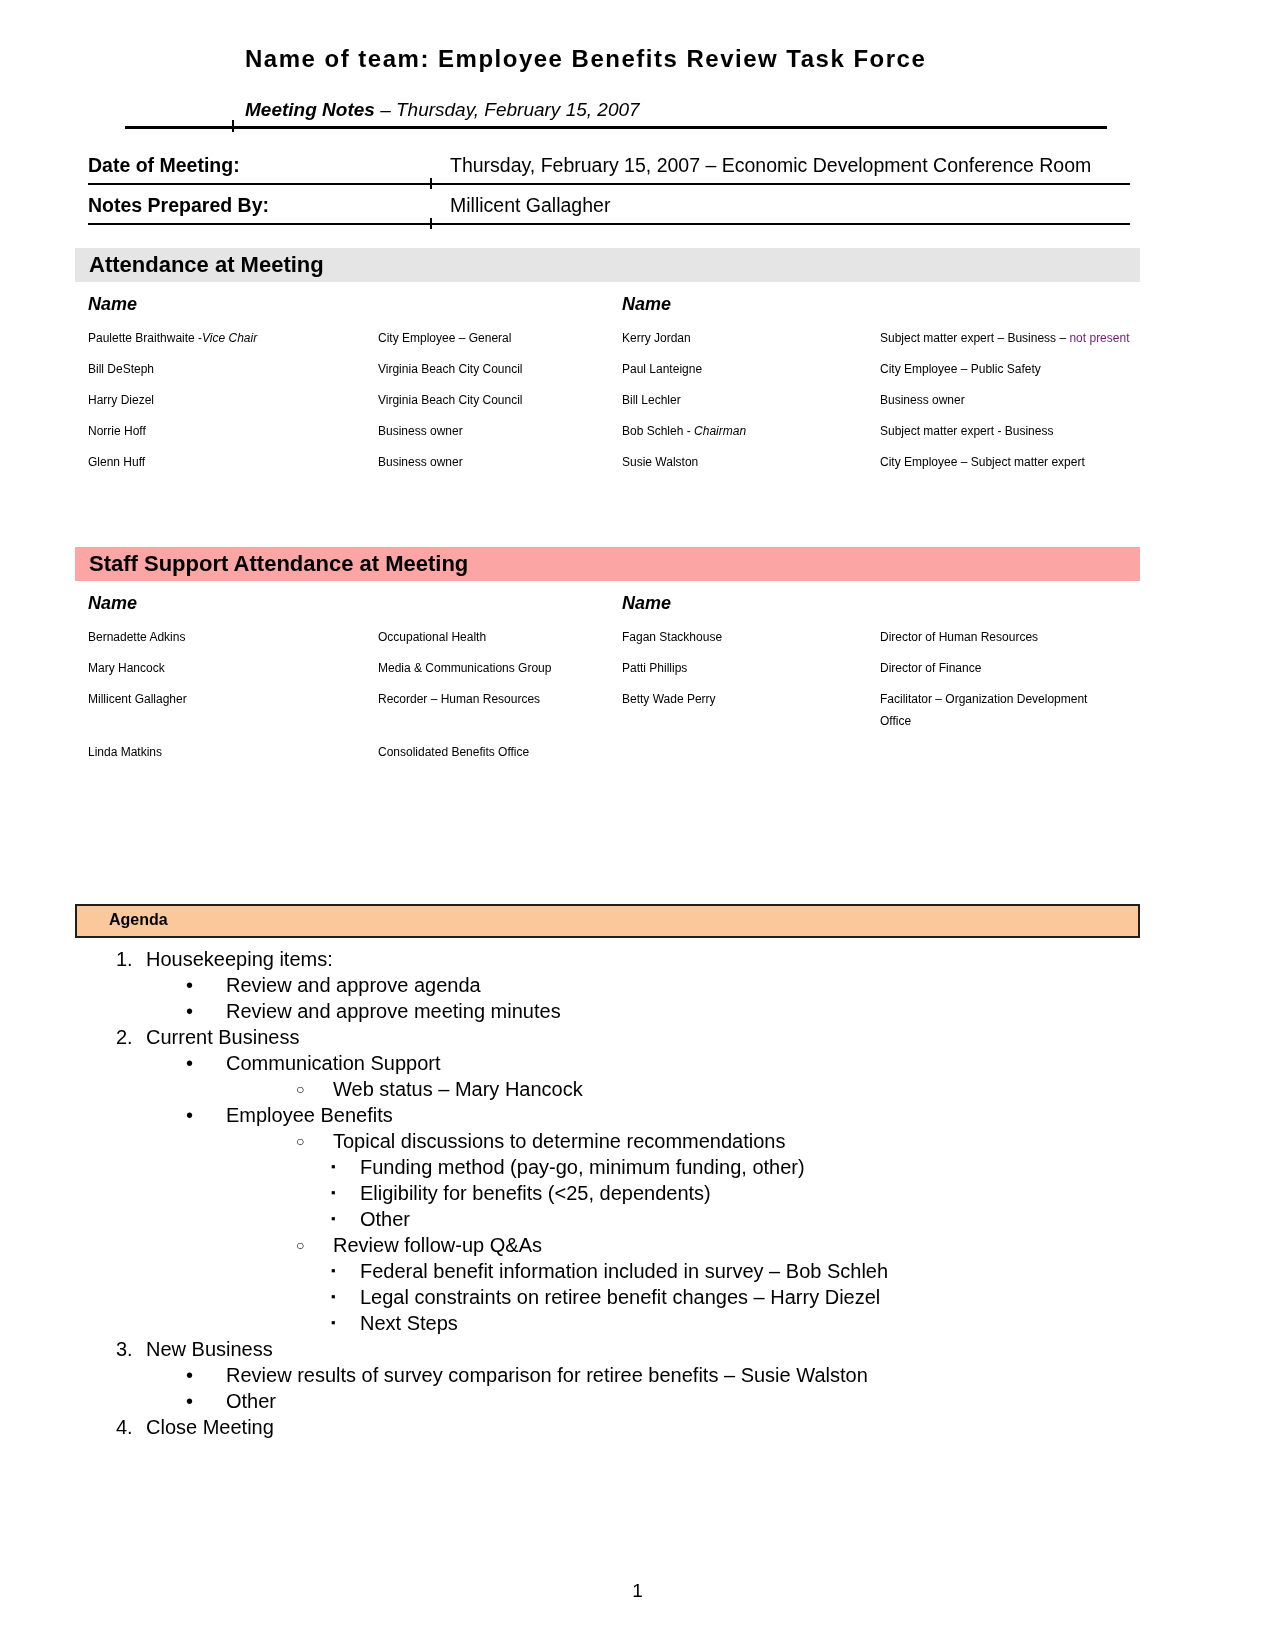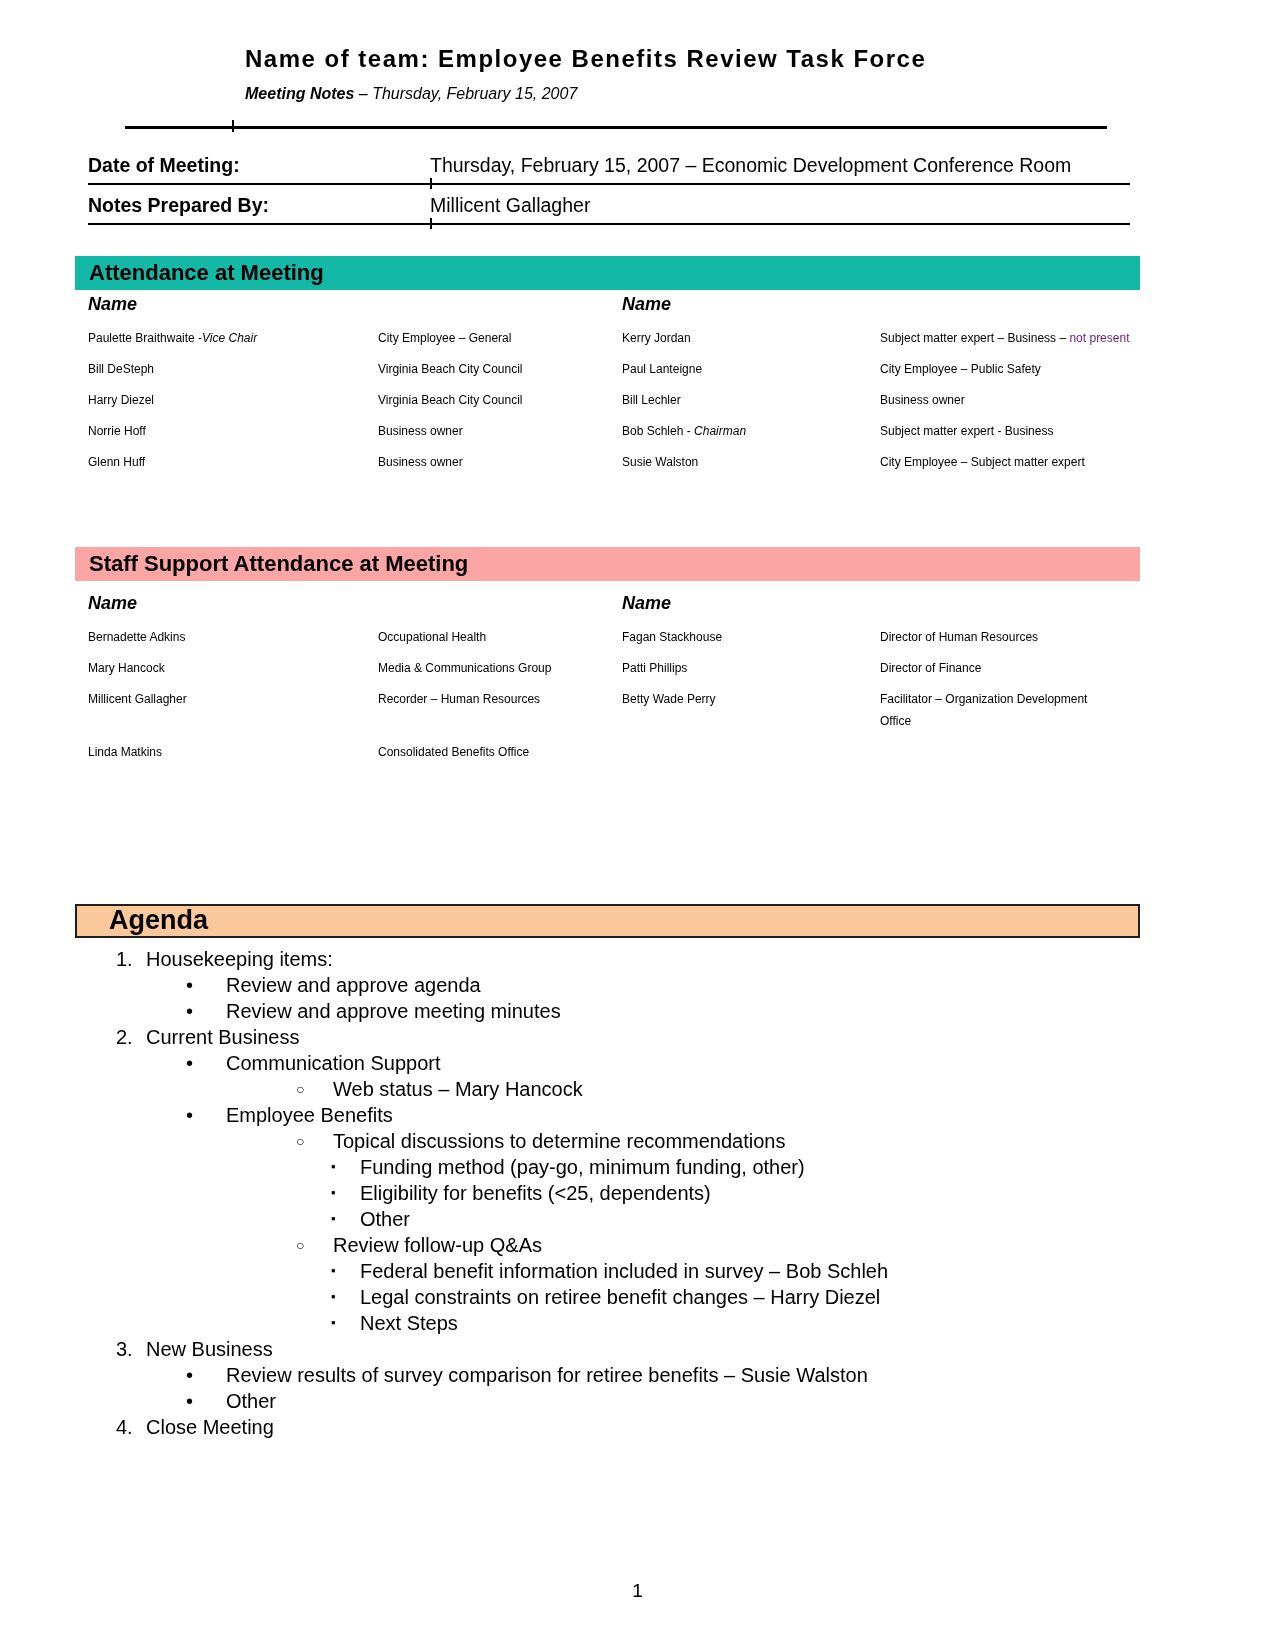--- a/index.html
+++ b/index.html
@@ -8,41 +8,41 @@
     width:1275px; height:1650px;
     background:#ffffff;
     font-family:"Liberation Sans", sans-serif;
     color:#000;
     overflow:hidden;
   }
 
   
   .doc-header { position:absolute; left:245px; top:44px; width:900px; }
   .doc-title  { font-size:24px; font-weight:bold; letter-spacing:1.5px; line-height:30px; }
-  .doc-subtitle { font-size:16px; font-style:italic; line-height:24px; margin-top:8px; }
+  .doc-subtitle { font-size:19px; font-style:italic; line-height:24px; margin-top:24px; }
   .doc-subtitle .sub-bold { font-weight:bold; }
   .title-rule { position:absolute; left:125px; top:126px; width:982px; height:3px; background:#000; }
   .title-rule-tick { position:absolute; left:232px; top:120px; width:2px; height:12px; background:#000; }
 
   
   .meta { position:absolute; left:88px; top:143px; width:1042px; }
-  .meta-row { display:flex; position:relative; border-bottom:2.5px solid #000; }
+  .meta-row { display:flex; position:relative; border-bottom:2.5px solid #000;gap:20px; }
   .meta-row.first { padding:11px 0 7px 0; }
   .meta-row.second { padding:9px 0 7px 0; }
   .meta-row::after { content:""; position:absolute; left:342px; bottom:-6px; width:2px; height:11px; background:#000; }
   .meta-label { width:342px; font-size:19.5px; font-weight:bold; line-height:22px; }
   .meta-value { flex:1; font-size:19.5px; line-height:22px; }
 
   
   .bar { position:absolute; left:75px; width:1065px; height:34px; }
   .bar .bar-label { font-size:22px; font-weight:bold; line-height:34px; padding-left:14px; }
   .bar-attendance { top:248px; }
   .bar-staff { top:547px; }
   .bar-agenda { top:904px; height:30px; border:2px solid #1f1f1f; width:1061px; }
-  .bar-agenda .bar-label { font-size:27px; line-height:28px; padding-left:32px; }
+  .bar-agenda .bar-label { font-size:16px; line-height:28px; padding-left:32px; }
 
   
   .ptable { position:absolute; left:88px; width:1047px; }
   .ptable-attendance { top:286px; }
   .ptable-staff { top:585px; }
   .hdr-row { display:flex; padding:7px 0 7px 0; }
   .hdr-cell { font-size:18px; font-weight:bold; font-style:italic; line-height:22px; }
   .p-row { display:flex; padding:5px 0 4px 0; }
   .p-cell { font-size:12px; line-height:22px; }
   .c1 { width:290px; padding-right:10px; box-sizing:border-box; }
@@ -87,21 +87,21 @@
     <div class="meta-row first">
       <div class="meta-label">Date of Meeting:</div>
       <div class="meta-value">Thursday, February 15, 2007 – Economic Development Conference Room</div>
     </div>
     <div class="meta-row second">
       <div class="meta-label">Notes Prepared By:</div>
       <div class="meta-value">Millicent Gallagher</div>
     </div>
   </div>
 
-  <div class="bar bar-attendance" style="background: #14b8a6; margin-top: 8px;">
+  <div class="bar bar-attendance" style="background: #e5e5e5;">
     <div class="bar-label">Attendance at Meeting</div>
   </div>
   <div class="ptable ptable-attendance">
     <div class="hdr-row">
       <div class="hdr-cell c1">Name</div>
       <div class="hdr-cell c2"></div>
       <div class="hdr-cell c3">Name</div>
       <div class="hdr-cell c4"></div>
     </div>
     <div>

